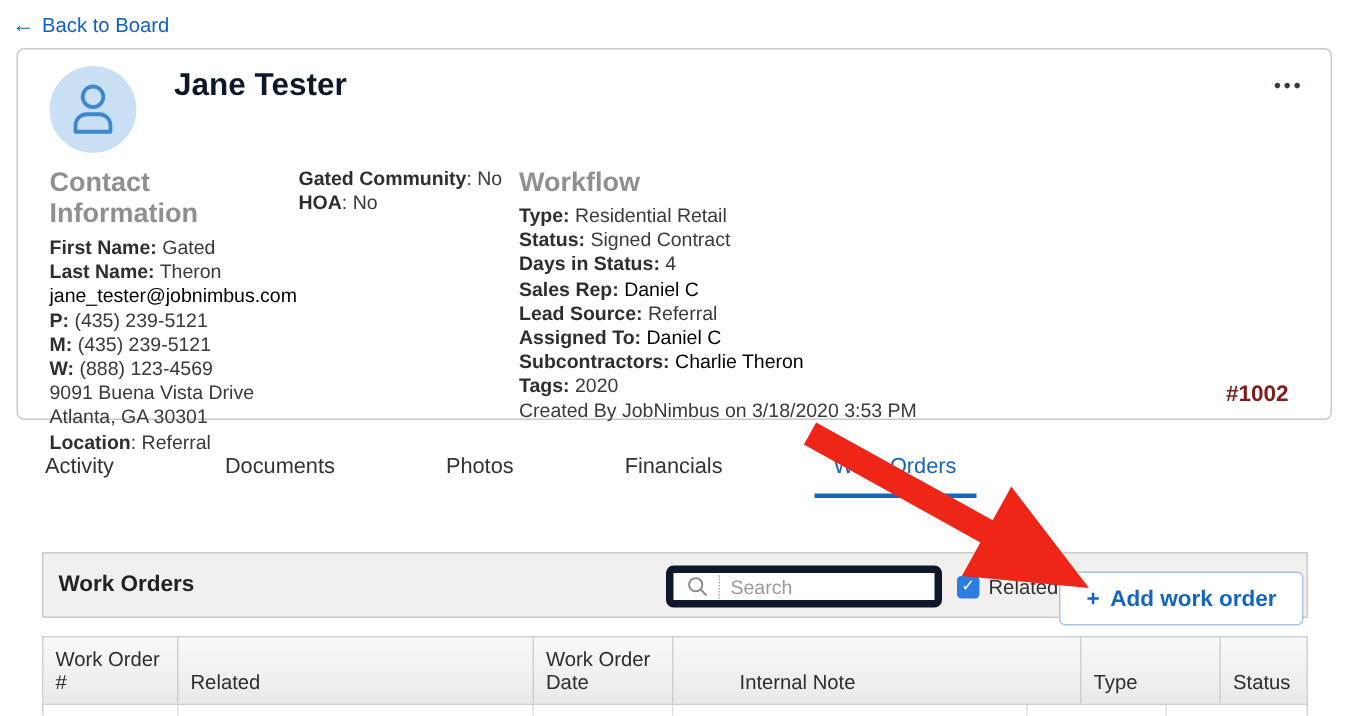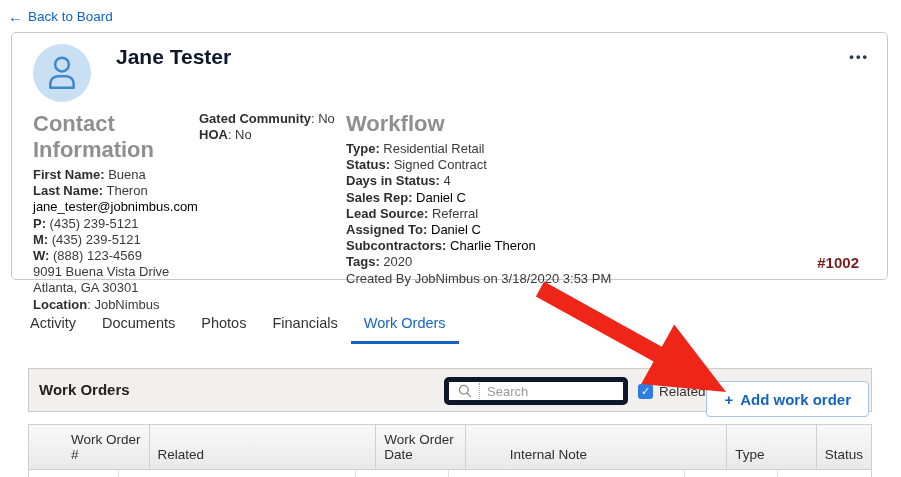--- a/index.html
+++ b/index.html
@@ -28,26 +28,26 @@
     border-radius:50%; background:#c9dff4; display:flex; align-items:center; justify-content:center;
   }
   .card-name { position:absolute; left:104px; top:12px; font-size:21px; font-weight:bold; color:#0f172a; }
   .menu-dots { position:absolute; right:18px; top:16px; color:#2c3d50; font-size:13px; letter-spacing:2px; font-weight:bold; cursor:pointer; }
   .record-num { position:absolute; right:28px; bottom:8px; font-size:15px; font-weight:bold; color:#7f1d1d; }
 
   .col { position:absolute; top:78px; }
   .col1 { left:21px;  width:165px; }
   .col2 { left:187px; width:145px; }
   .col3 { left:334px; width:290px; }
-  .col-heading { font-size:22px; font-weight:bold; color:#8f8f8f; margin-bottom:4px; }
+  .col-heading { font-size:18px; font-weight:bold; color:#8f8f8f; margin-bottom:4px; }
   .line { font-size:13px; line-height:16.2px; color:#3a3a3a; white-space:nowrap; }
   .line b { color:#2e2e2e; }
 
   
-  .tabs { position:absolute; left:17px; top:311px; display:flex; }
+  .tabs { position:absolute; left:17px; top:299px; display:flex;gap:48px; }
   .tab {
     padding:4px 13px 10px; font-size:14.5px; color:#333; cursor:pointer;
   }
   .tab.active { color:#1565c0; border-bottom:3px solid #1565c0; }
 
   
   .panel { position:absolute; left:28px; top:368px; width:844px; }
   .panel-bar {
     position:relative; height:44px; background:#f1f0ee; border:1px solid #cbcbcb;
   }
@@ -75,21 +75,20 @@
     color:#1565c0; font-weight:bold; font-size:15px;
     display:flex; align-items:center; padding:0 17px; gap:7px; cursor:pointer; z-index:2;
     font-family:"Liberation Sans", sans-serif;
   }
 
   
   .table-head {
     margin-top:12px; display:flex; height:46px;
     background:linear-gradient(#f9f9f9,#e9e9e9);
     border:1px solid #cfcfcf;
-    padding-left:34px;
   }
   .th {
     display:flex; align-items:flex-end; padding:5px 8px 7px;
     font-size:13.5px; color:#2e2e2e; border-right:1px solid #cfcfcf;
   }
   .th:nth-child(1){ width:90px; }
   .th:nth-child(2){ width:237px; }
   .th:nth-child(3){ width:93px; }
   .th:nth-child(4){ width:236px;margin-left:36px; }
   .th:nth-child(5){ width:93px; }
@@ -120,29 +119,29 @@
       <circle cx="15" cy="9" r="6.5" fill="none" stroke="#3f87cd" stroke-width="2.4"></circle>
       <path d="M4 31 v-4 a7 7 0 0 1 7 -7 h8 a7 7 0 0 1 7 7 v4 z" fill="none" stroke="#3f87cd" stroke-width="2.4" stroke-linejoin="round"></path>
     </svg>
   </div>
   <div class="card-name">Jane Tester</div>
   <div class="menu-dots">•••</div>
   <div class="record-num">#1002</div>
 
   <div class="col col1">
     <div class="col-heading">Contact Information</div>
-    <div class="line"><b>First Name:</b><span> Buena</span></div>
+    <div class="line"><b>First Name:</b><span> Gated</span></div>
     <div class="line"><b>Last Name:</b><span> Theron</span></div>
     <div class="line"><a>jane_tester@jobnimbus.com</a></div>
     <div class="line"><b>P:</b><span> (435) 239-5121</span></div>
     <div class="line"><b>M:</b><span> (435) 239-5121</span></div>
     <div class="line"><b>W:</b><span> (888) 123-4569</span></div>
     <div class="line"><span>9091 Buena Vista Drive</span></div>
     <div class="line"><span>Atlanta, GA 30301</span></div>
-    <div class="line"><b>Location</b><span>: JobNimbus</span></div>
+    <div class="line"><b>Location</b><span>: Referral</span></div>
   </div>
 
   <div class="col col2">
     <div class="line"><b>Gated Community</b><span>: No</span></div>
     <div class="line"><b>HOA</b><span>: No</span></div>
   </div>
 
   <div class="col col3">
     <div class="col-heading">Workflow</div>
     <div class="line"><b>Type:</b><span> Residential Retail</span></div>

